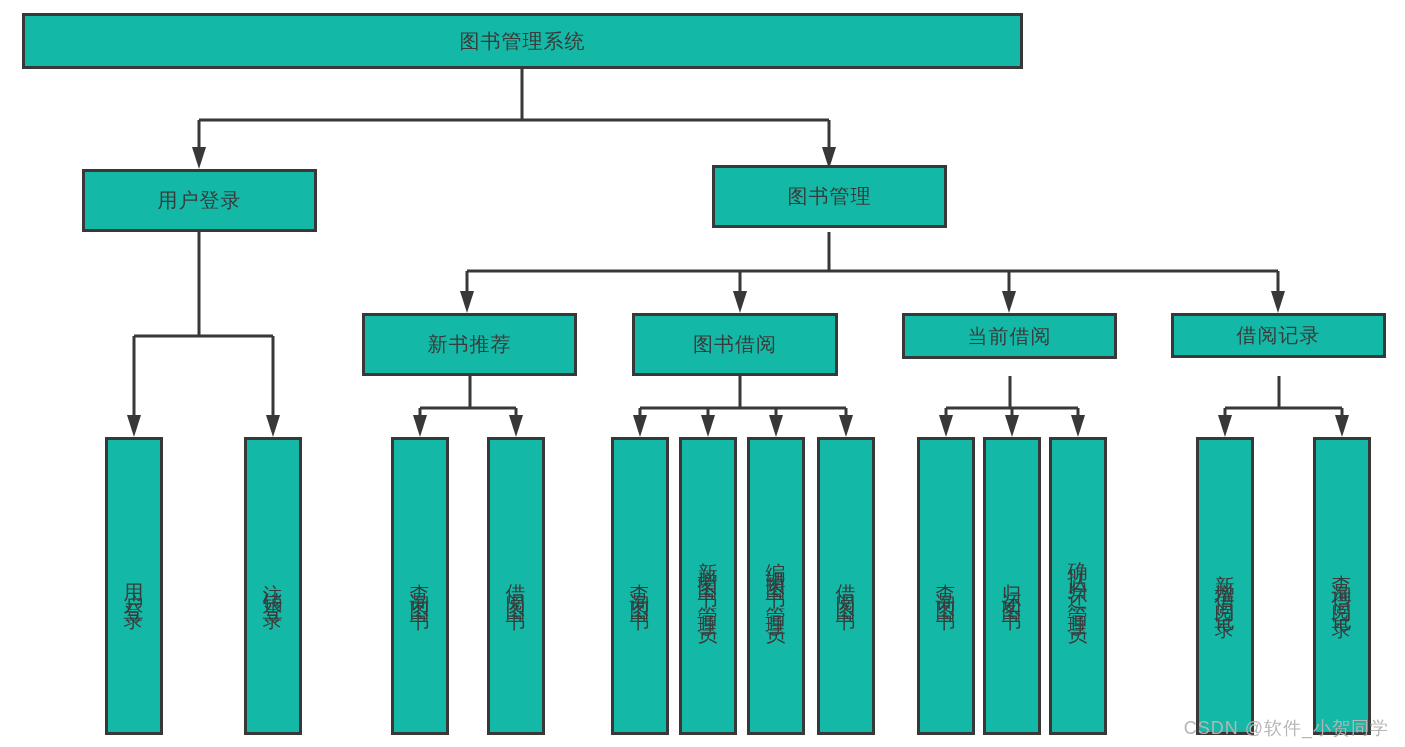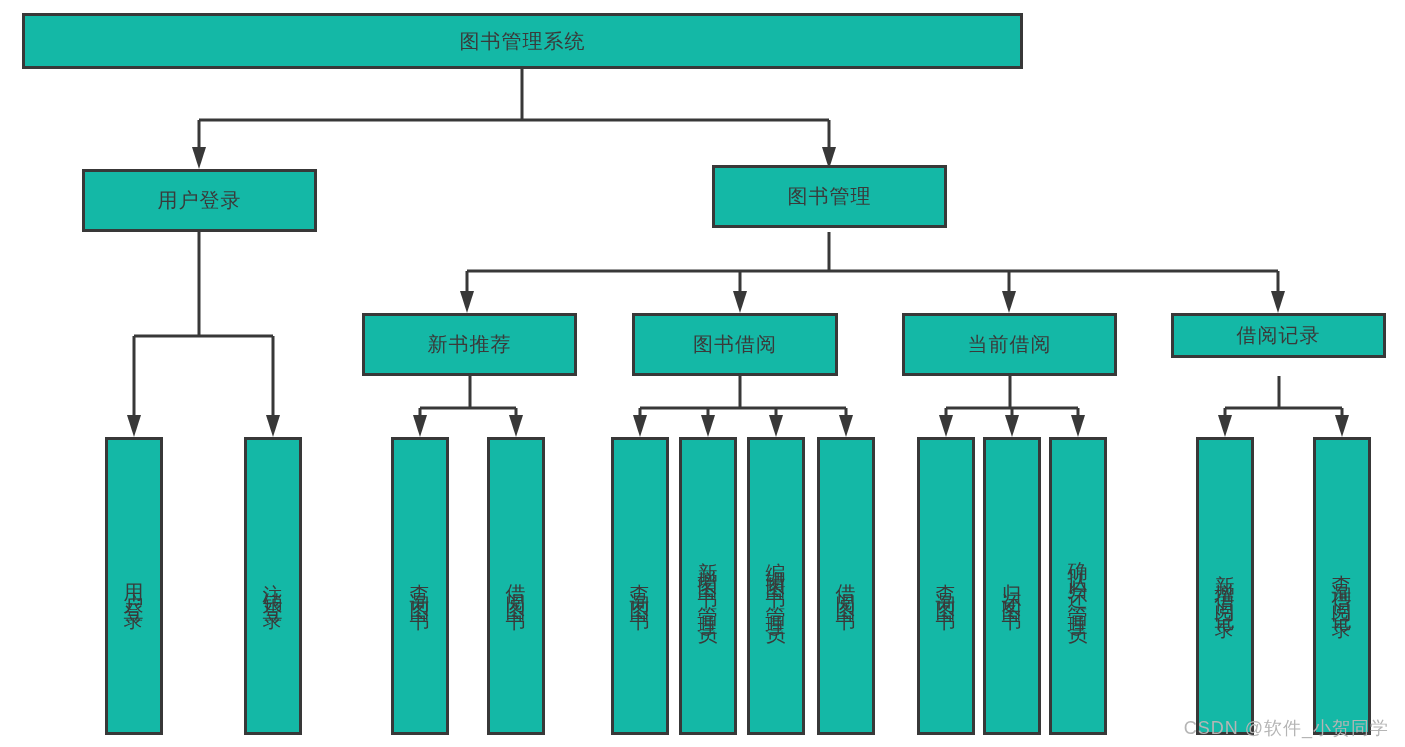--- a/index.html
+++ b/index.html
@@ -89,21 +89,21 @@
   </div>
 
   <div class="box hbox" style="left:362px;top:313px;width:215px;height:63px;">
     <span>新书推荐</span>
   </div>
 
   <div class="box hbox" style="left:632px;top:313px;width:206px;height:63px;">
     <span>图书借阅</span>
   </div>
 
-  <div class="box hbox" style="left:902px;top:313px;width:215px;height:63px;">
+  <div class="box hbox" style="left:902px;top:313px;width:215px;height:46px;">
     <span>当前借阅</span>
   </div>
 
   <div class="box hbox" style="left:1171px;top:313px;width:215px;height:45px;">
     <span>借阅记录</span>
   </div>
 
   <div class="box vbox" style="left:105px;top:437px;width:58px;height:298px;">
     <span class="vlabel">用户登录</span>
   </div>

